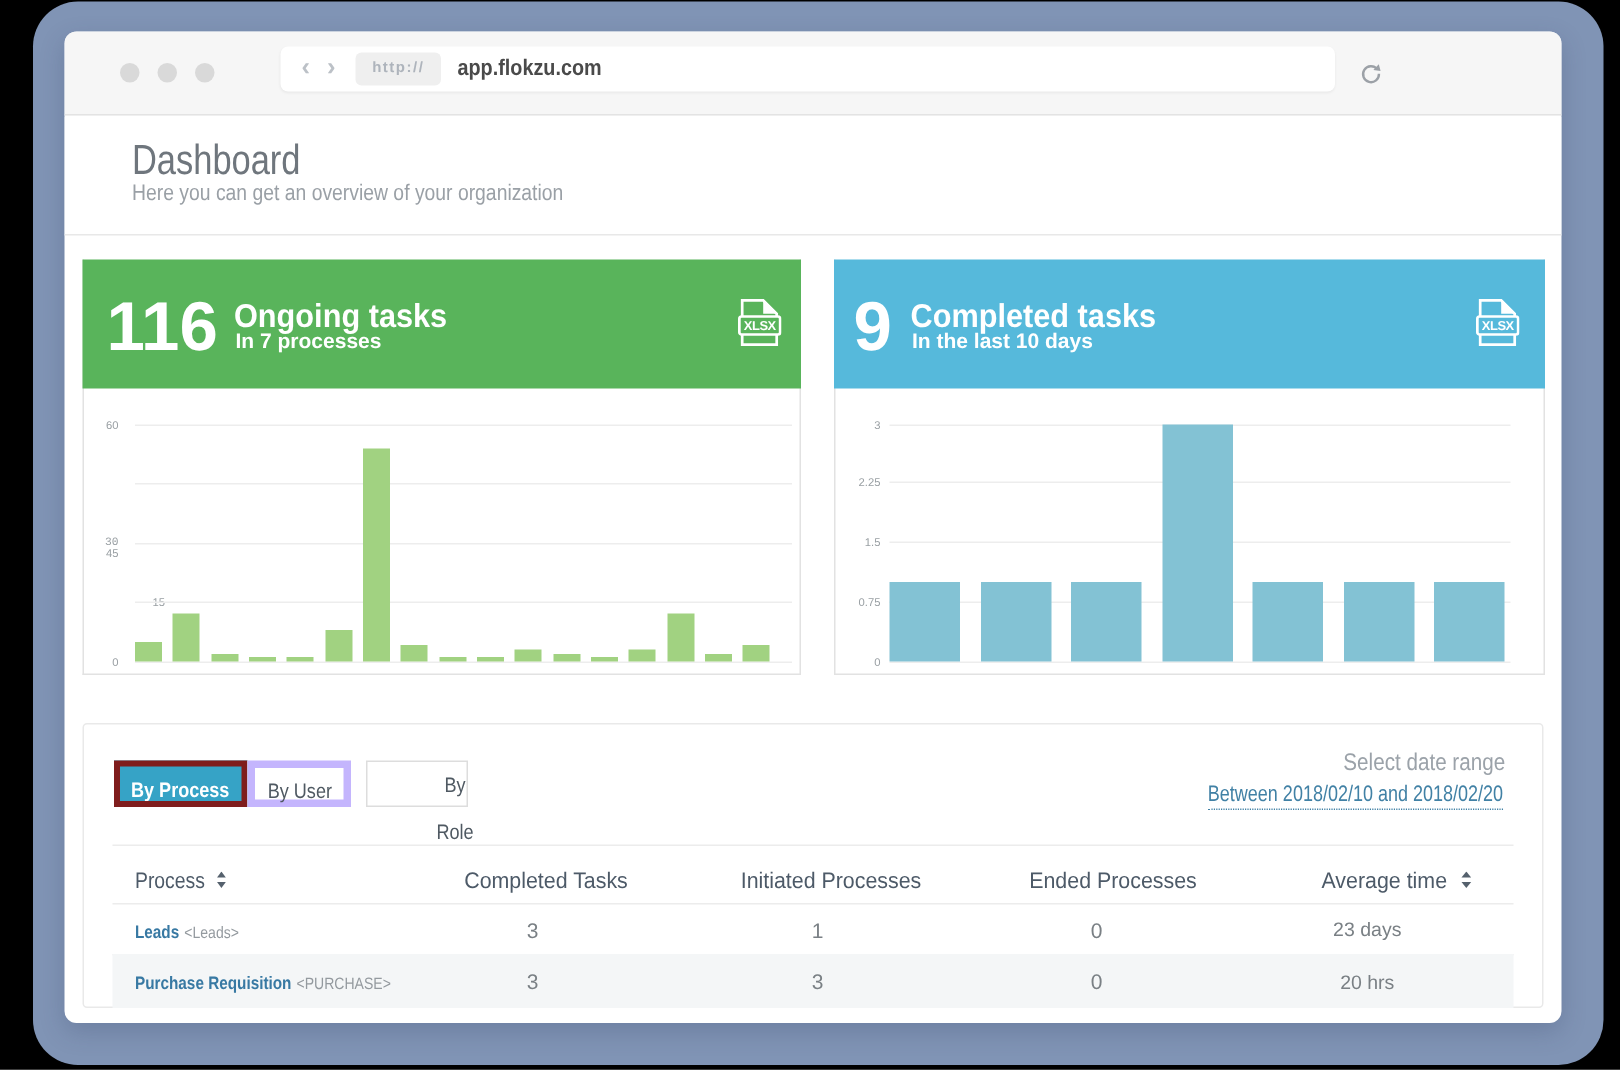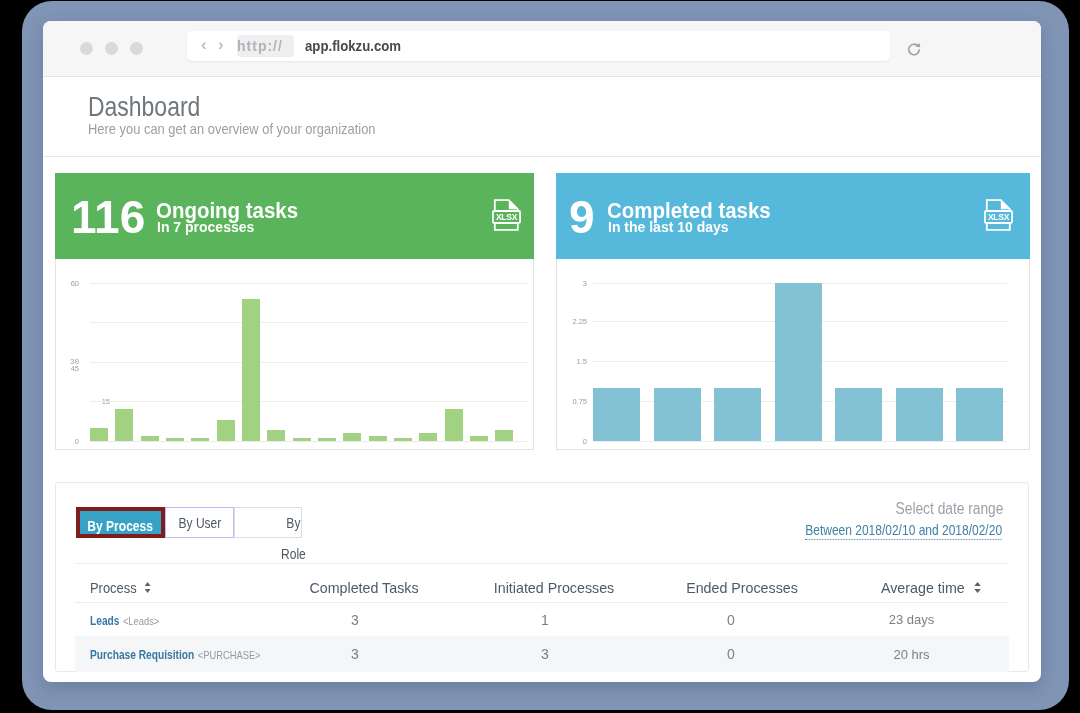--- a/index.html
+++ b/index.html
@@ -5,21 +5,21 @@
 * { margin:0; padding:0; box-sizing:border-box; }
 html,body { width:1080px; height:713px; background:#000; font-family:"Liberation Sans", sans-serif; overflow:hidden; }
 #app { position:relative; width:1080px; height:713px; overflow:hidden; }
 #frame { position:absolute; left:22px; top:1px; width:1047px; height:709px; background:#8094b5; border-radius:30px; }
 #win { position:absolute; left:43px; top:21px; width:998px; height:661px; background:#fff; border-radius:8px; overflow:hidden; box-shadow:0 6px 16px rgba(40,55,90,0.22); }
 
 #chrome { position:absolute; left:0; top:0; width:998px; height:56px; background:#f6f6f6; border-bottom:1px solid #e3e3e3; }
 .dot { position:absolute; top:21px; width:13px; height:13px; border-radius:50%; background:#d9d9d9; }
 #urlbar { position:absolute; left:144px; top:10px; width:703px; height:30px; background:#fff; border-radius:5px; box-shadow:0 1px 2px rgba(0,0,0,0.06); }
 .chev { position:absolute; top:4px; color:#bcc1c7; font-size:17px; font-weight:700; }
-#chip { position:absolute; left:50px; top:4px; width:57px; height:22px; background:#efefef; border-radius:4px; color:#aeb4bc; font-size:14px; font-weight:700; text-align:left; line-height:22px; letter-spacing:1px; }
+#chip { position:absolute; left:50px; top:4px; width:57px; height:22px; background:#efefef; border-radius:4px; color:#aeb4bc; font-size:10px; font-weight:700; text-align:center; line-height:22px; letter-spacing:1px; }
 #url { position:absolute; left:118px; top:0; height:30px; line-height:30px; color:#4a4a4a; font-size:15px; font-weight:700; transform:scaleX(0.88); transform-origin:0 50%; }
 
 #hdr { position:absolute; left:0; top:57px; width:998px; height:79px; background:#fff; border-bottom:1px solid #e8e8e8; }
 #hdr h1 { position:absolute; left:45px; top:13px; font-size:28px; font-weight:400; color:#6f767d; transform:scaleX(0.82); transform-origin:0 0; }
 #hdr p { position:absolute; left:45px; top:42px; font-size:15px; color:#9aa0a6; transform:scaleX(0.86); transform-origin:0 0; }
 
 .card { position:absolute; top:152px; height:277px; background:#fff; border:1px solid #e2e2e2; border-top:none; }
 #cardg { left:12px; width:479px; }
 #cardb { left:513px; width:474px; }
 .chead { position:absolute; left:-1px; top:0; right:-1px; height:86px; color:#fff; }
@@ -33,22 +33,22 @@
 .grid { position:absolute; height:1px; background:#ededed; }
 .ylab { position:absolute; width:24px; text-align:right; font-size:7.5px; color:#9aa0a4; }
 .bar { position:absolute; }
 #cardg .bar { background:#a1d281; width:18px; }
 #cardb .bar { background:#83c2d4; width:47px; }
 
 #panel { position:absolute; left:12px; top:461px; width:974px; height:190px; background:#fff; border:1px solid #e9e9e9; border-radius:3px; }
 .tab { position:absolute; top:24px; height:31px; line-height:31px; font-size:14px; text-align:center; }
 .tab span { display:inline-block; transform:scaleX(0.86); }
 #tab1 { left:20px; width:89px; background:#36a3c6; color:#fff; font-weight:700; border:4px solid #7f1d1d; }
-#tab2 { left:109px; width:69px; color:#4f5962; border:1px solid #c4b5fd; background:#fff; }
-#tab3 { left:178px; width:68px; color:#4f5962; border:1px solid #ddd; background:#fff;padding-left:44px; }
+#tab2 { left:109px; width:69px; color:#4f5962; border:5px solid #c4b5fd; background:#fff; }
+#tab3 { left:188px; width:68px; color:#4f5962; border:1px solid #ddd; background:#fff;padding-left:44px; }
 #sdr { position:absolute; right:25px; top:17px; font-size:16px; color:#9ba2a9; transform:scaleX(0.86); transform-origin:100% 0; }
 #drange { position:absolute; right:26px; top:38px; font-size:15px; color:#4181a5; border-bottom:1px dotted #4181a5; padding-bottom:1px; transform:scaleX(0.80); transform-origin:100% 0; }
 .hl { position:absolute; left:19px; width:934px; height:1px; background:#ececec; }
 .th { position:absolute; top:96px; font-size:15px; color:#4d5a68; transform:scaleX(0.95); transform-origin:50% 0; }
 .thl { transform-origin:0 0 !important; transform:scaleX(0.86) !important; }
 .row { position:absolute; left:19px; width:934px; }
 #row2 { background:#f4f6f7; }
 .c { position:absolute; top:0; height:100%; display:flex; align-items:center; justify-content:center; font-size:14px; color:#7a8085; }
 .cl { justify-content:flex-start; padding-left:15px; }
 .pwrap { display:inline-block; transform:scaleX(0.85); transform-origin:0 50%; white-space:nowrap; }

